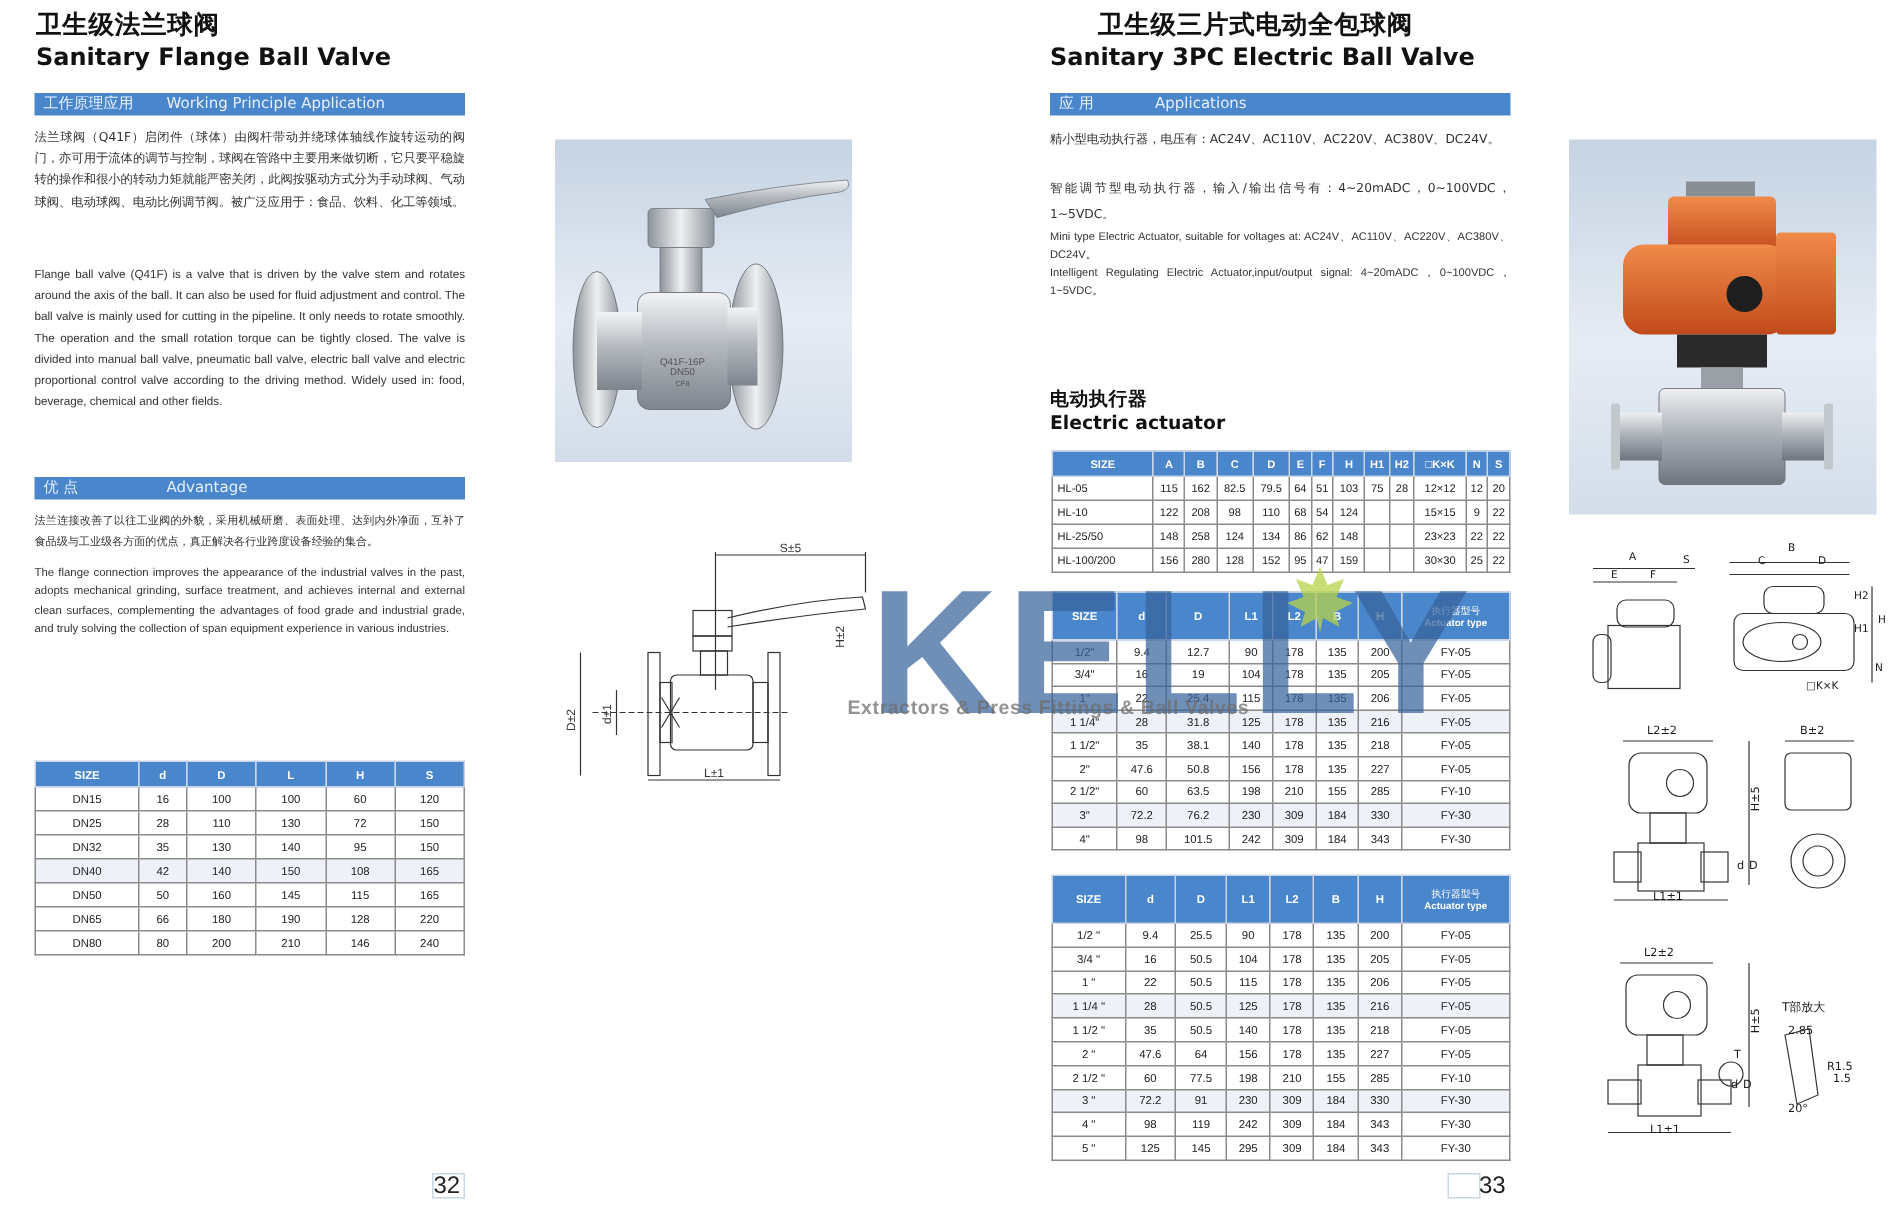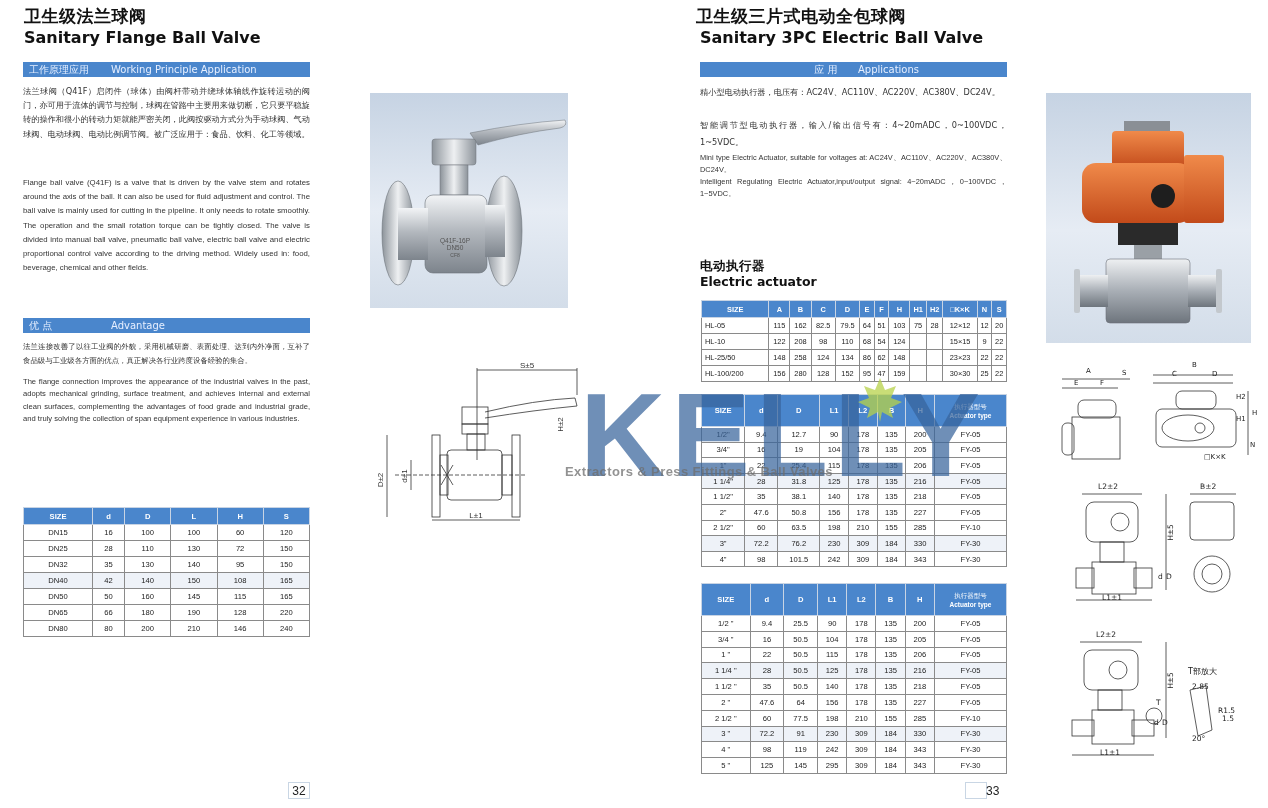--- a/index.html
+++ b/index.html
@@ -15,21 +15,21 @@
   .para-en { font-size: 7.8px; line-height: 14.2px; color: #333; text-align: justify; font-family: "Liberation Sans", sans-serif; }
   .para-cn-sm { font-size: 7.4px; line-height: 14px; color: #333; text-align: justify; }
 
   table.spec { border-collapse: collapse; font-family: "Liberation Sans", sans-serif; font-size: 7.6px; color: #222; }
   table.spec th { background: #4a86cc; color: #fff; font-weight: bold; border: 1px solid #c8d4e4; text-align: center; }
   table.spec td { border: 1px solid #8a8a8a; text-align: center; background: #fff; }
   table.spec tr.alt td { background: #eef2f8; }
   table.spec td.left { text-align: left; padding-left: 3px; }
 
   .photo { position: absolute; background: linear-gradient(180deg, #c6d3e3 0%, #e6ecf4 55%, #d3dde9 100%); }
-  .pagenum { position: absolute; width: 22px; height: 17px; border: 1px solid #c9d6e4; font-size: 12px; line-height: 16px; text-align: center; color: #222; font-family: "Liberation Sans", sans-serif; }
+  .pagenum { position: absolute; width: 22px; height: 17px; border: 1px solid #c9d6e4; font-size: 16px; line-height: 16px; text-align: left; color: #222; font-family: "Liberation Sans", sans-serif; }
 
   .wm-letters { position: absolute; left: 580px; top: 385px; font-family: "Liberation Sans", sans-serif; font-weight: bold; font-size: 118px; line-height: 100px; color: rgba(55, 100, 155, 0.72); letter-spacing: 6px; pointer-events: none; }
   .wm-tag { position: absolute; left: 565px; top: 464px; font-family: "Liberation Sans", sans-serif; font-weight: bold; font-size: 13px; color: rgba(110, 110, 110, 0.75); letter-spacing: 0.4px; white-space: nowrap; pointer-events: none; }
   .leaf { position: absolute; left: 856px; top: 376px; pointer-events: none; }
   .line { stroke: #333; stroke-width: 0.8; fill: none; }
 </style>
 </head>
 <body>
 
 <div class="abs title-cn" style="left:24px;top:5px;">卫生级法兰球阀</div>
@@ -170,24 +170,24 @@
         <td>200</td>
         <td>210</td>
         <td>146</td>
         <td>240</td>
       </tr>
     </tbody>
 </table>
 
 <div class="pagenum" style="left:288px;top:782px;">32</div>
 
-<div class="abs title-cn" style="left:696px;top:5px;">卫生级三片式电动全包球阀</div>
+<div class="abs title-cn" style="left:732px;top:5px;">卫生级三片式电动全包球阀</div>
 <div class="abs title-en" style="left:700px;top:28px;">Sanitary 3PC Electric Ball Valve</div>
 
-<div class="abs bar" style="left:700px;top:62px;width:307px;text-align:center;">
+<div class="abs bar" style="left:700px;top:62px;width:307px;">
   <span class="cn" style="width:64px;">应 用</span><span>Applications</span>
 </div>
 <div class="abs para" style="left:700px;top:84px;width:307px;line-height:16.5px;">精小型电动执行器，电压有：AC24V、AC110V、AC220V、AC380V、DC24V。</div>
 <div class="abs para" style="left:700px;top:117px;width:307px;line-height:16.5px;">智能调节型电动执行器，输入/输出信号有：4~20mADC，0~100VDC，1~5VDC。</div>
 <div class="abs para-en" style="left:700px;top:152px;width:307px;font-size:7.4px;line-height:12px;">Mini type Electric Actuator, suitable for voltages at: AC24V、AC110V、AC220V、AC380V、DC24V。</div>
 <div class="abs para-en" style="left:700px;top:176px;width:307px;font-size:7.4px;line-height:12px;">Intelligent Regulating Electric Actuator,input/output signal: 4~20mADC，0~100VDC，1~5VDC。</div>
 
 <div class="abs title-cn" style="left:700px;top:258px;font-size:12.5px;">电动执行器</div>
 <div class="abs title-en" style="left:700px;top:274px;font-size:12.5px;">Electric actuator</div>
 

